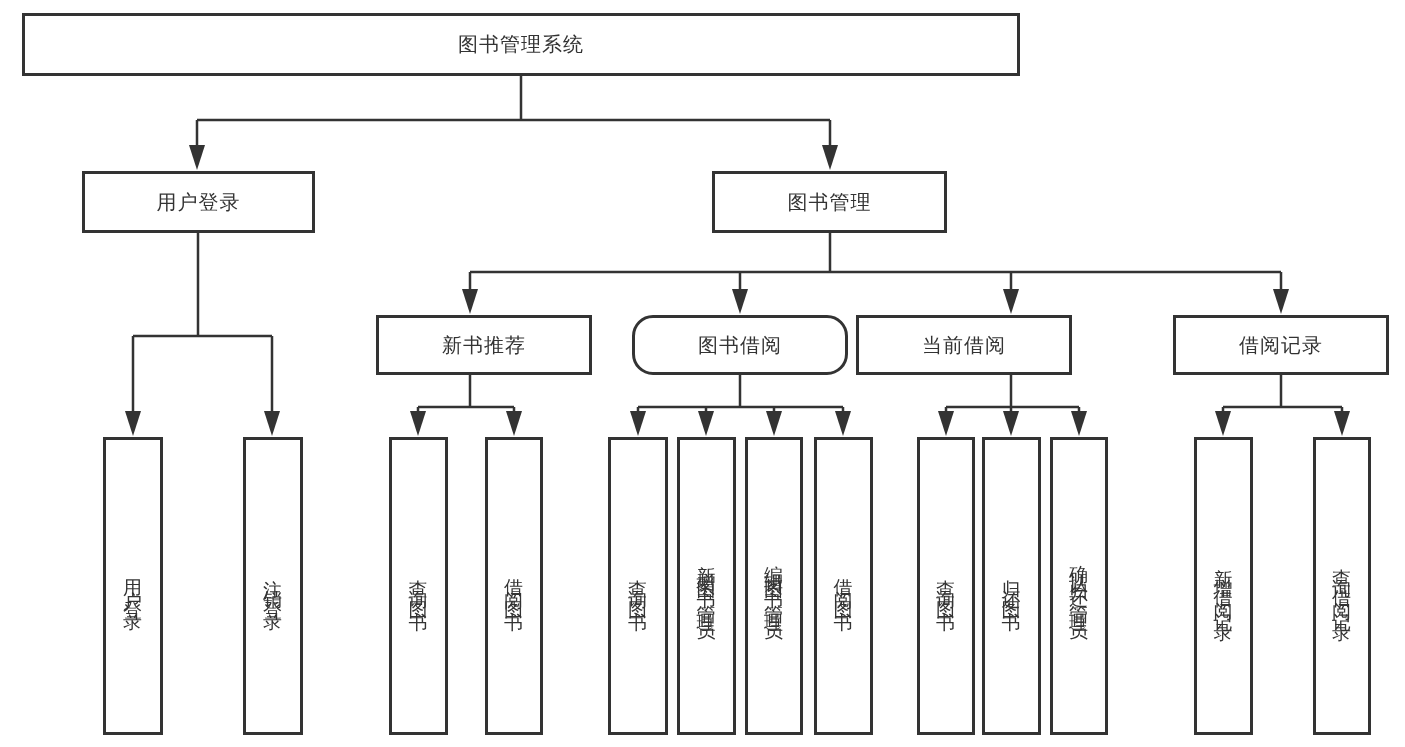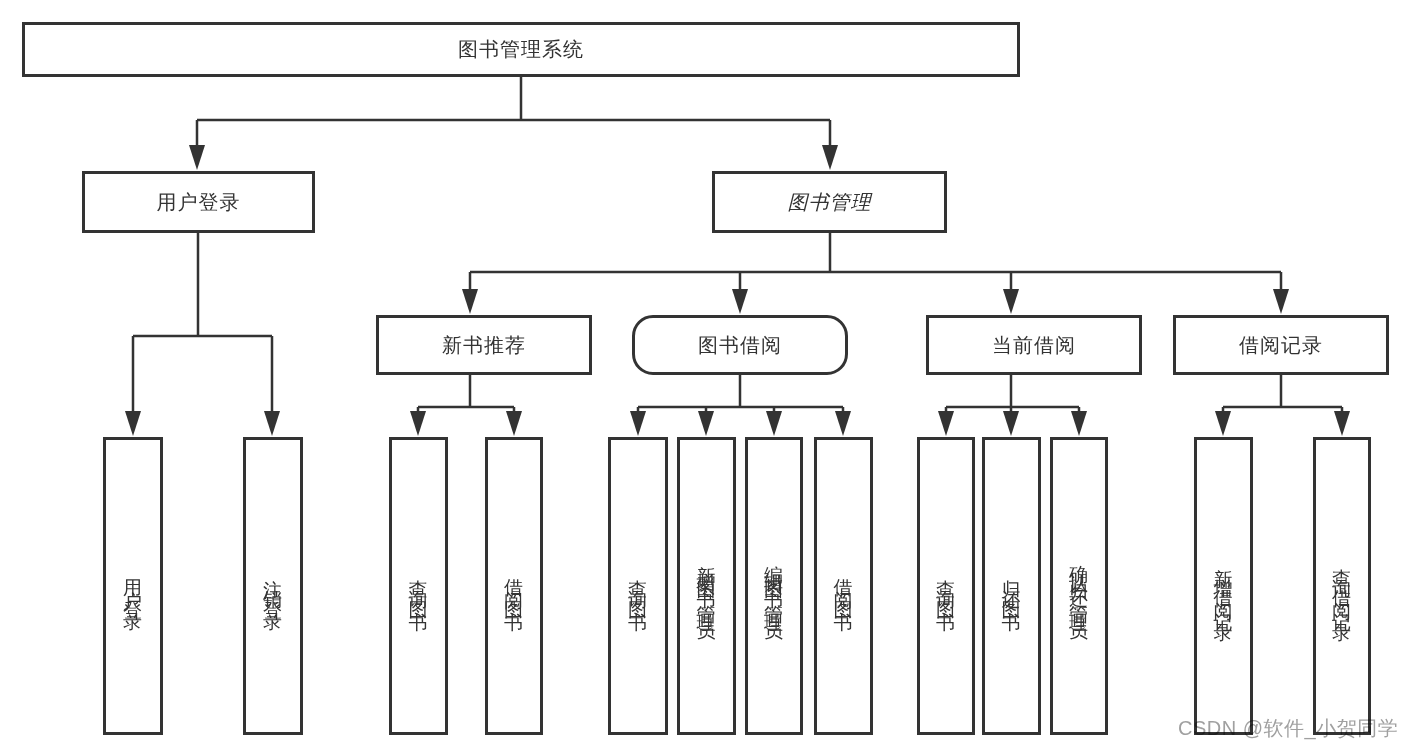--- a/index.html
+++ b/index.html
@@ -98,42 +98,41 @@
       <polygon points="766,411 782,411 774,436"></polygon>
       <polygon points="835,411 851,411 843,436"></polygon>
       <polygon points="938,411 954,411 946,436"></polygon>
       <polygon points="1003,411 1019,411 1011,436"></polygon>
       <polygon points="1071,411 1087,411 1079,436"></polygon>
       <polygon points="1215,411 1231,411 1223,436"></polygon>
       <polygon points="1334,411 1350,411 1342,436"></polygon>
     </g>
   </svg>
 
-  <div class="node" style="left:22px; top:13px; width:998px; height:55px;margin-top:9px;">图书管理系统</div>
+  <div class="node" style="left:22px; top:13px; width:998px; height:63px;">图书管理系统</div>
 
   <div class="node" style="left:82px; top:171px; width:233px; height:62px;">用户登录</div>
-  <div class="node" style="left:712px; top:171px; width:235px; height:62px;font-style:italic;">图书管理</div>
+  <div class="node" style="left:712px; top:171px; width:235px; height:62px;">图书管理</div>
 
   <div class="node" style="left:376px; top:315px; width:216px; height:60px;">新书推荐</div>
   <div class="node" style="left:632px; top:315px; width:216px; height:60px;border-radius:21px;">图书借阅</div>
-  <div class="node" style="left:926px; top:315px; width:216px; height:60px;">当前借阅</div>
+  <div class="node" style="left:856px; top:315px; width:216px; height:60px;">当前借阅</div>
   <div class="node" style="left:1173px; top:315px; width:216px; height:60px;">借阅记录</div>
 
   <div class="node v-node" style="left:103px; top:437px; width:60px; height:298px;">用户登录</div>
   <div class="node v-node" style="left:243px; top:437px; width:60px; height:298px;">注销登录</div>
 
   <div class="node v-node" style="left:389px; top:437px; width:59px; height:298px;">查询图书</div>
   <div class="node v-node" style="left:485px; top:437px; width:58px; height:298px;">借阅图书</div>
 
   <div class="node v-node" style="left:608px; top:437px; width:60px; height:298px;">查询图书</div>
   <div class="node v-node tight" style="left:677px; top:437px; width:59px; height:298px;">新增图书（管理员）</div>
   <div class="node v-node tight" style="left:745px; top:437px; width:58px; height:298px;">编辑图书（管理员）</div>
   <div class="node v-node" style="left:814px; top:437px; width:59px; height:298px;">借阅图书</div>
 
   <div class="node v-node" style="left:917px; top:437px; width:58px; height:298px;">查询图书</div>
   <div class="node v-node" style="left:982px; top:437px; width:59px; height:298px;">归还图书</div>
   <div class="node v-node tight" style="left:1050px; top:437px; width:58px; height:298px;">确认归还（管理员）</div>
 
   <div class="node v-node" style="left:1194px; top:437px; width:59px; height:298px;">新增借阅记录</div>
   <div class="node v-node" style="left:1313px; top:437px; width:58px; height:298px;">查询借阅记录</div>
 
-  <div class="watermark">CSDN @软件_小贺同学</div>
 </div>
 
 </body></html>

